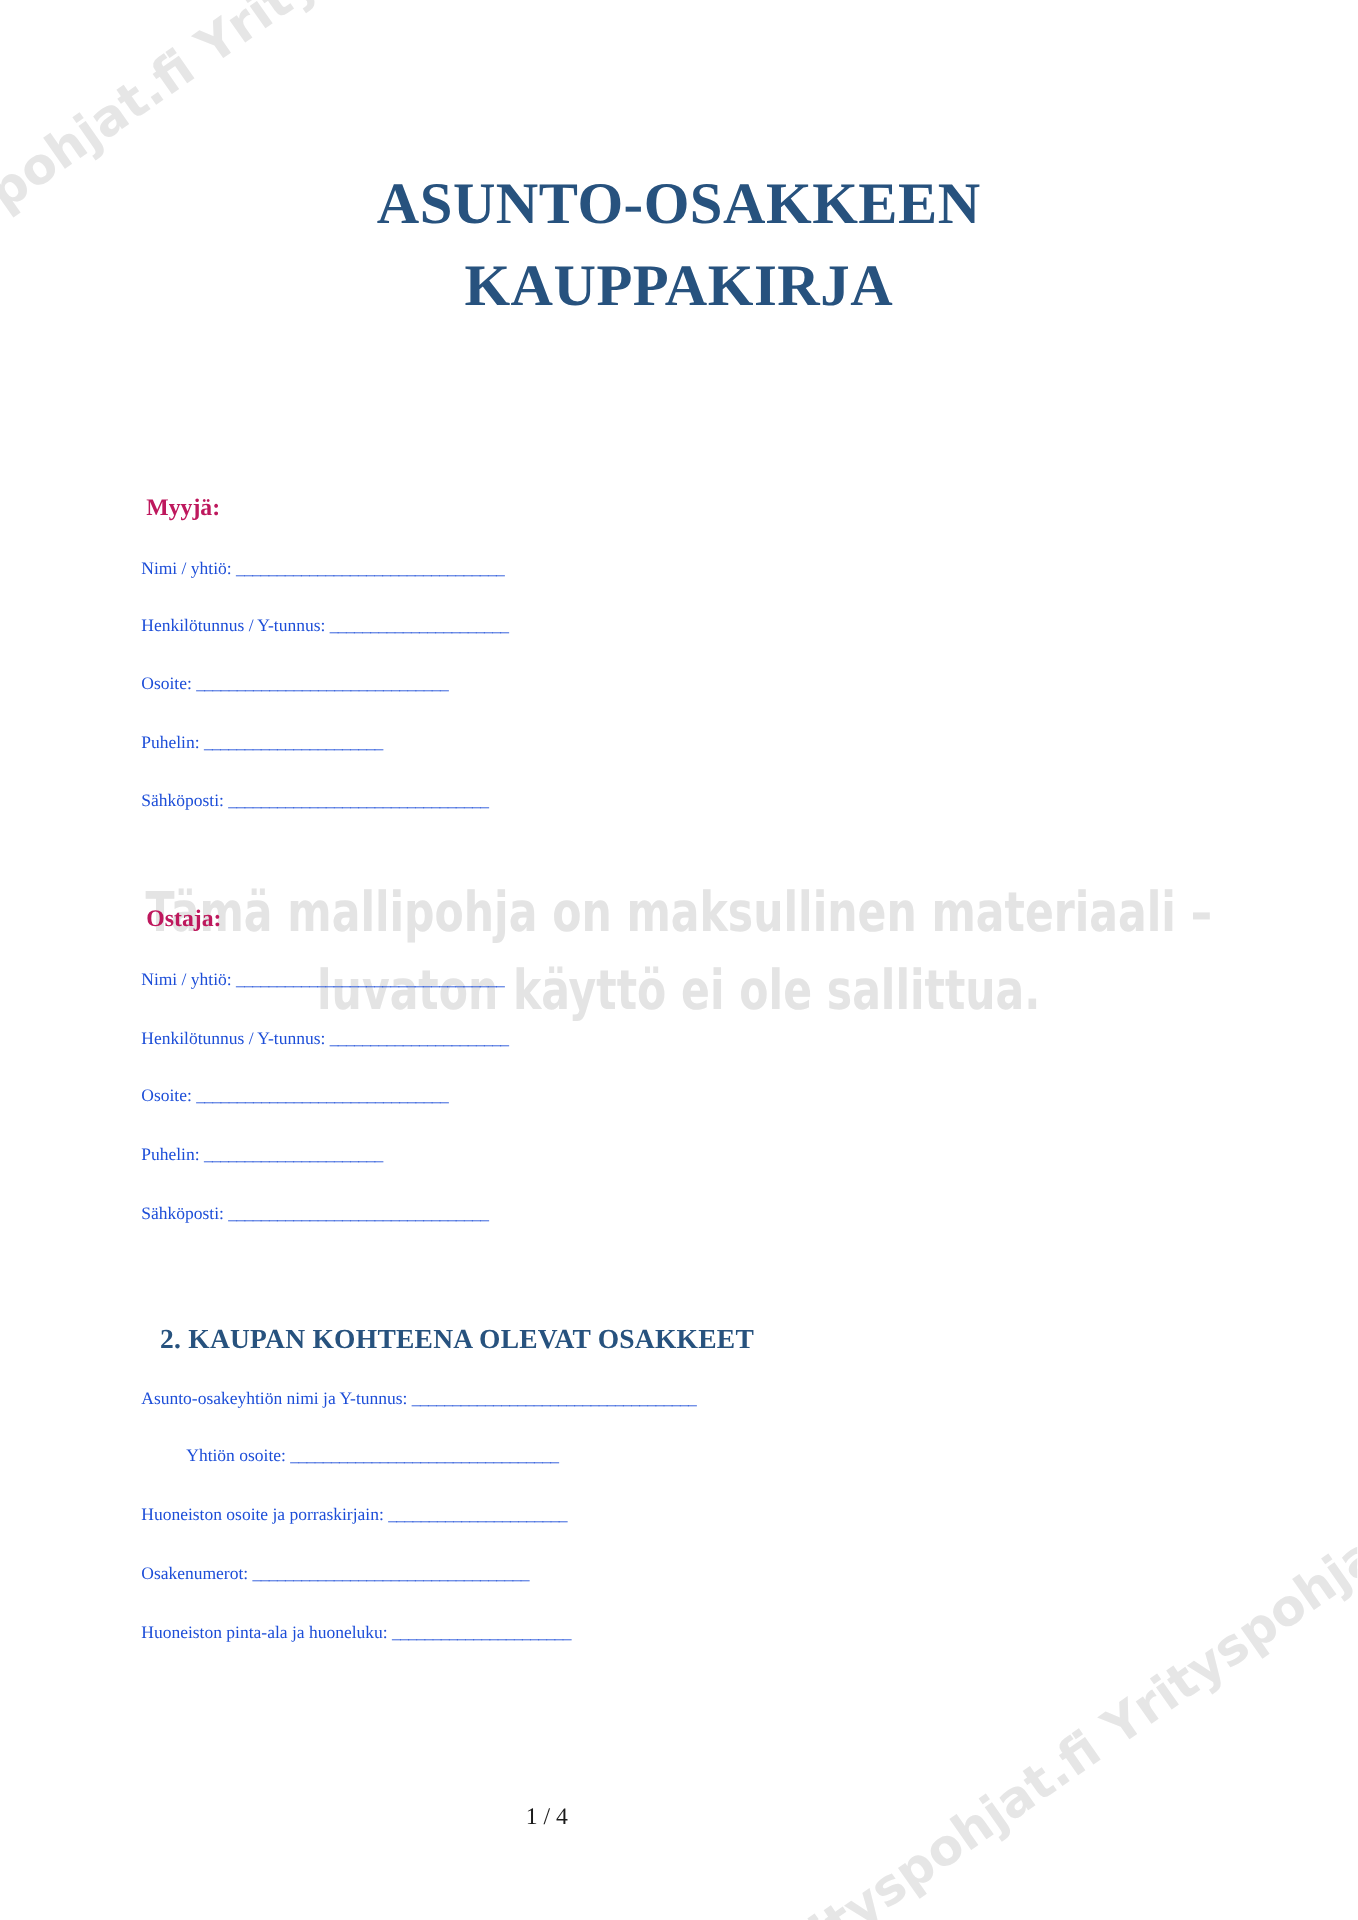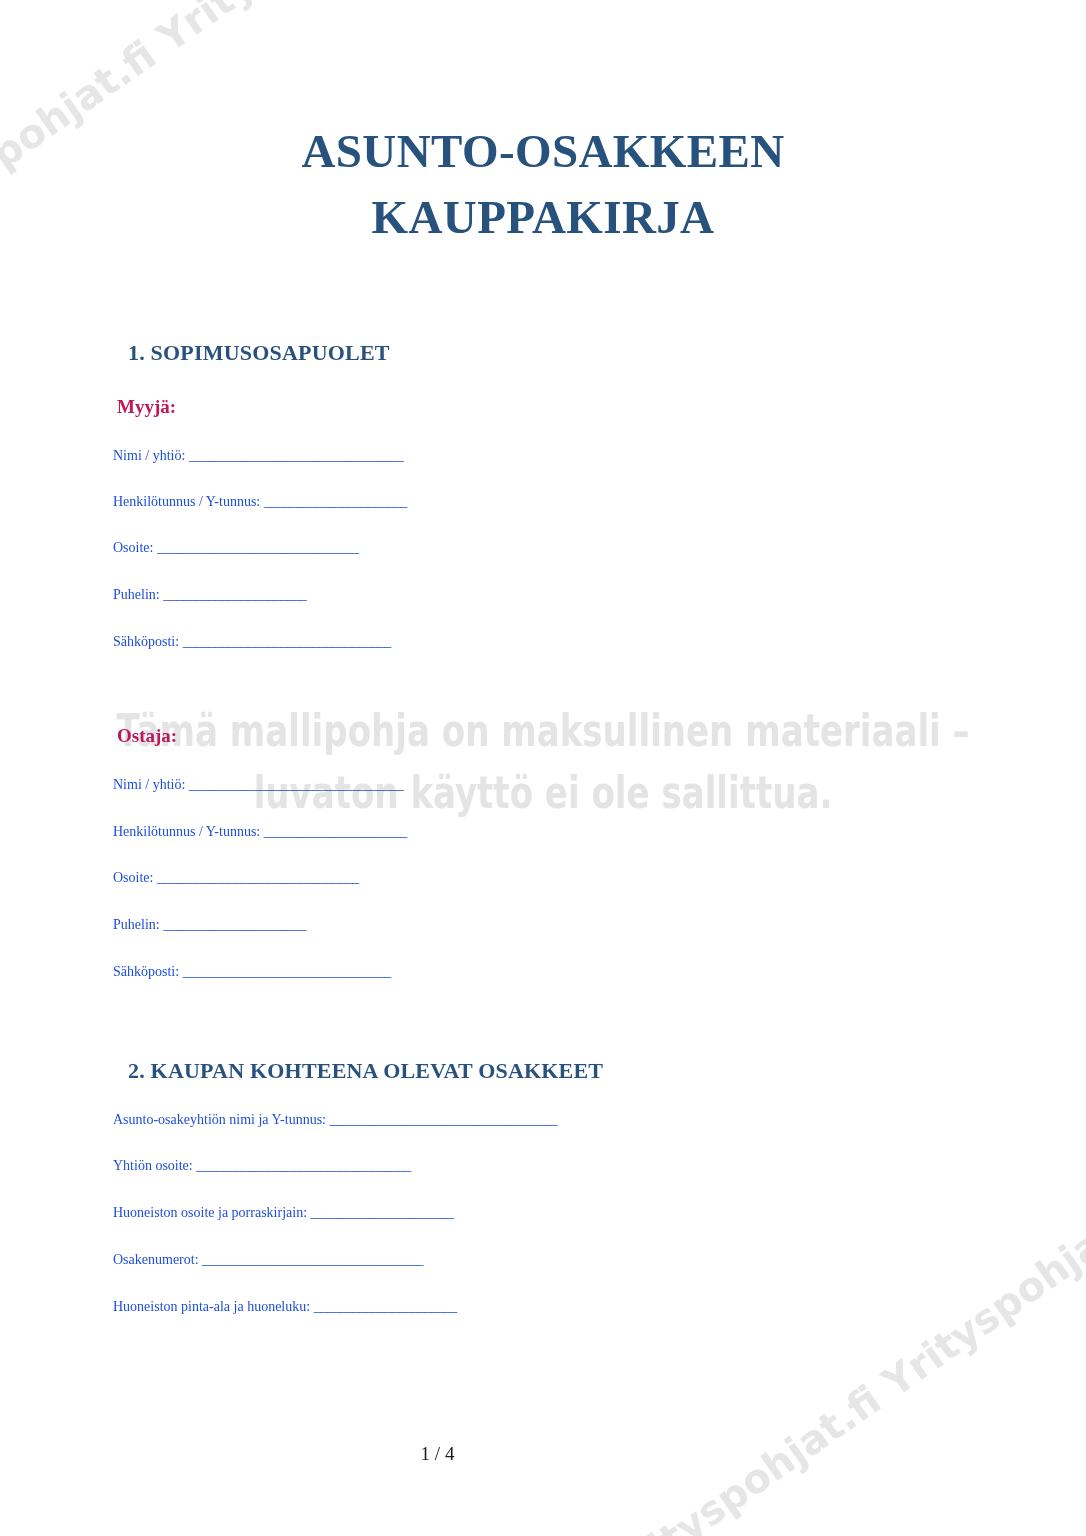--- a/index.html
+++ b/index.html
@@ -63,21 +63,21 @@
     pointer-events: none;
     z-index: 0;
     white-space: pre-line;
     transform: scaleX(0.86);
   }
 
   
   .content {
     position: relative;
     z-index: 2;
-    padding: 0;
+    padding: 12px;
   }
 
   .doc-title {
     margin: 0;
     padding-top: 118px;
     text-align: center;
     color: #27527e;
     font-family: "Liberation Serif", "DejaVu Serif", serif;
     font-weight: 700;
     font-size: 47px;
@@ -139,21 +139,20 @@
   <div class="wm-center">Tämä mallipohja on maksullinen materiaali –
 luvaton käyttö ei ole sallittua.</div>
 
   <div class="content">
 
     <h1 class="doc-title">
       <span>ASUNTO-OSAKKEEN</span><br>
       <span>KAUPPAKIRJA</span>
     </h1>
 
-    <div class="section-heading" style="top:340px;">1. SOPIMUSOSAPUOLET</div>
 
     <div class="party-label" style="top:396px;">Myyjä:</div>
 
     <div class="field-row" style="top:444px;">
       <span class="field-label">Nimi / yhtiö:</span>
       <span class="field-rule">_________________________________</span>
     </div>
     <div class="field-row" style="top:490px;">
       <span class="field-label">Henkilötunnus / Y-tunnus:</span>
       <span class="field-rule">______________________</span>
@@ -193,21 +192,21 @@
       <span class="field-label">Sähköposti:</span>
       <span class="field-rule">________________________________</span>
     </div>
 
     <div class="section-heading" style="top:1058px;">2. KAUPAN KOHTEENA OLEVAT OSAKKEET</div>
 
     <div class="field-row" style="top:1108px;">
       <span class="field-label">Asunto-osakeyhtiön nimi ja Y-tunnus:</span>
       <span class="field-rule">___________________________________</span>
     </div>
-    <div class="field-row" style="top:1154px;">
+    <div class="field-row" style="top:1154px;margin-left:36px;">
       <span class="field-label">Yhtiön osoite:</span>
       <span class="field-rule">_________________________________</span>
     </div>
     <div class="field-row" style="top:1201px;">
       <span class="field-label">Huoneiston osoite ja porraskirjain:</span>
       <span class="field-rule">______________________</span>
     </div>
     <div class="field-row" style="top:1248px;">
       <span class="field-label">Osakenumerot:</span>
       <span class="field-rule">__________________________________</span>

